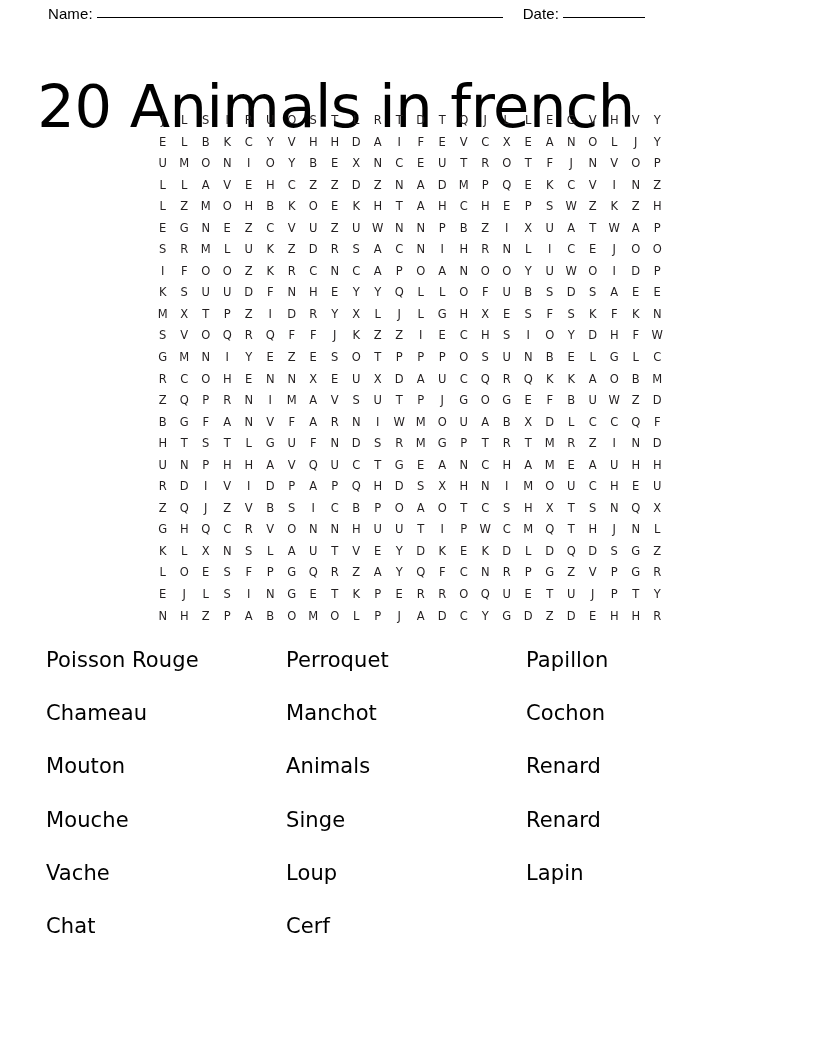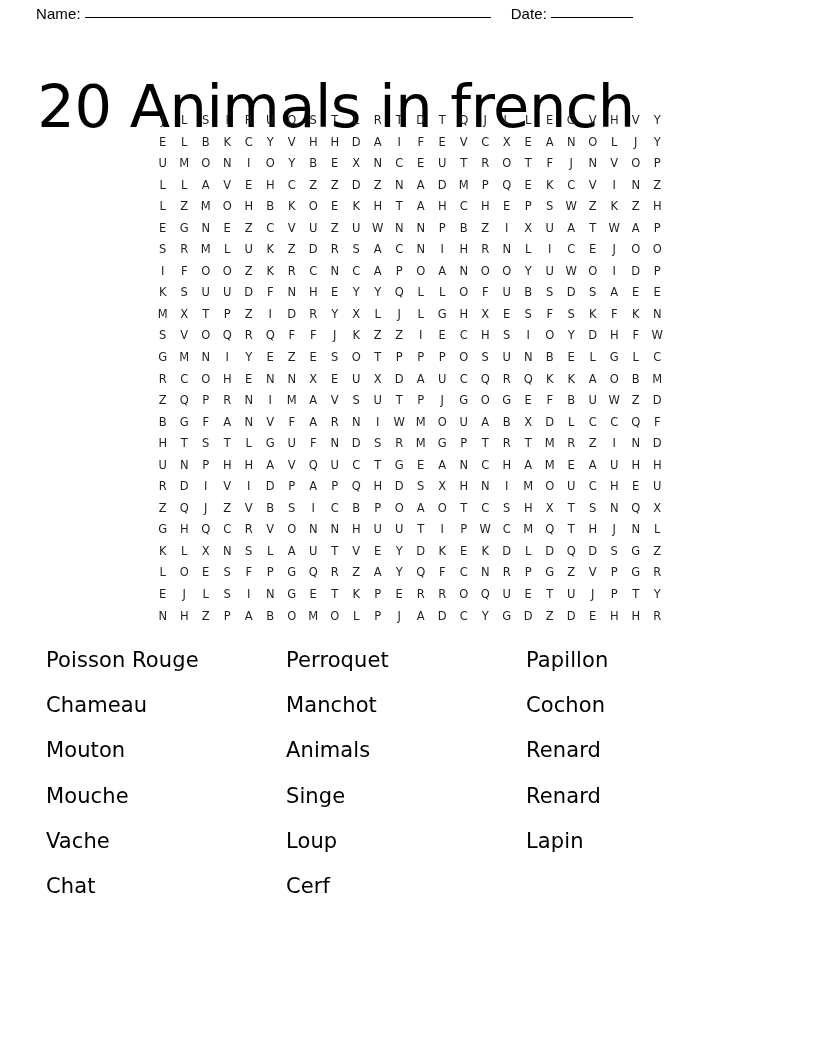--- a/index.html
+++ b/index.html
@@ -14,21 +14,21 @@
     position: relative;
     font-family: "Liberation Sans", sans-serif;
     color: #000000;
     overflow: hidden;
   }
 
   
   .header-row {
     position: absolute;
     top: 0px;
-    left: 0px;
+    left: 12px;
     width: 676px;
     height: 26px;
     display: flex;
     align-items: center;
     padding: 0 36px;
     box-sizing: border-box;
     font-size: 15px;
   }
   .field {
     display: flex;
@@ -90,21 +90,21 @@
   }
 
   
   .word-list {
     position: absolute;
     top: 638px;
     left: 46px;
     width: 724px;
     display: grid;
     grid-template-columns: 240px 240px 244px;
-    row-gap: 0;
+    row-gap: 8px;
   }
   .word-item {
     font-family: "DejaVu Sans", sans-serif;
     font-size: 21px;
     line-height: 45.2px;
     height: 45.2px;
     font-weight: 400;
     color: #000000;
     white-space: nowrap;
     letter-spacing: 0.1px;

